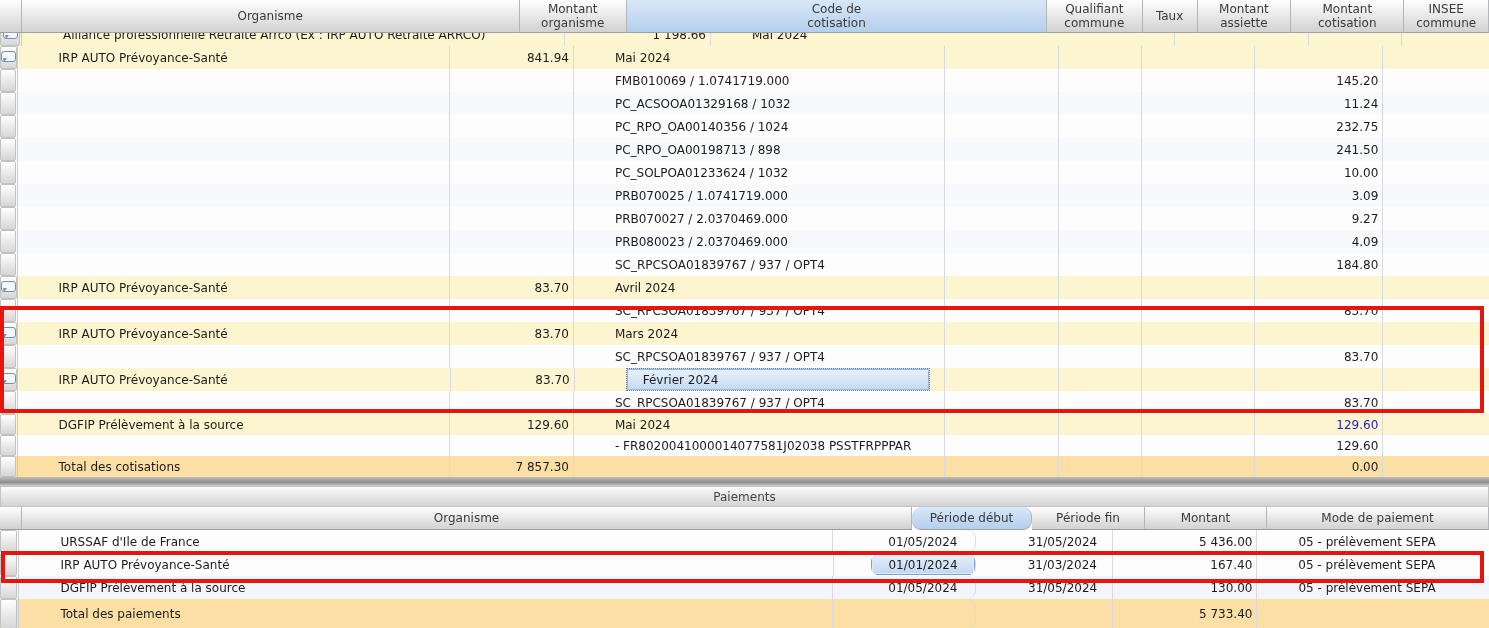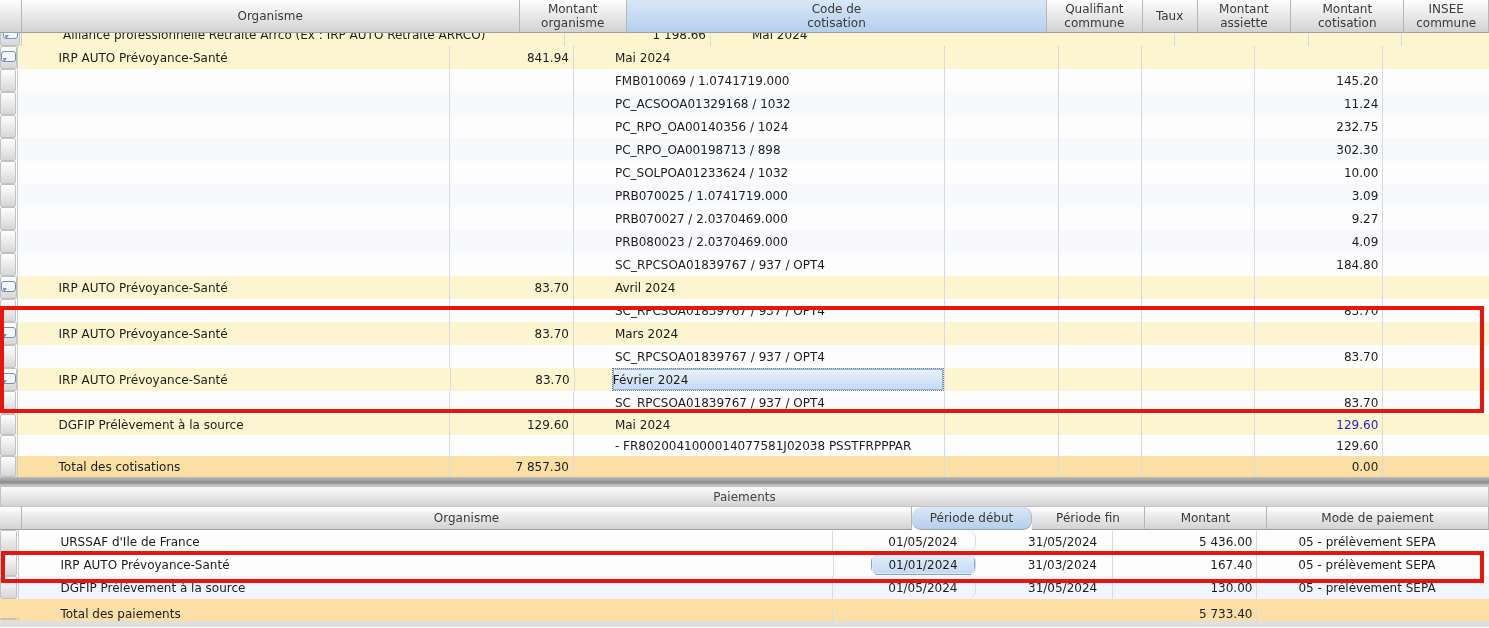--- a/index.html
+++ b/index.html
@@ -40,21 +40,21 @@
   .r-pay-b{background:#f2f5fb;}
   
   .gut{padding:1px 1px 1px 0;border-right:1px solid #c9ccd1;}
   .gut .gin{flex:1;height:100%;background:linear-gradient(#ffffff,#d6d6d6);
             border:1px solid #c2c2c2;border-radius:2px;display:flex;align-items:flex-start;justify-content:center;}
   
   .bubble{margin-top:4px;width:13px;height:9px;background:#f4f8fd;border:1px solid #6b92c3;border-radius:3px;position:relative;}
   .bubble::after{content:"";position:absolute;left:1px;bottom:-4px;width:0;height:0;
                  border:3px solid transparent;border-top:4px solid #6b92c3;border-left-width:1px;border-right-width:3px;}
   
-  .selcell{flex:1;height:21px;margin:0;display:flex;align-items:center;padding:0 0;
+  .selcell{flex:1;height:21px;margin:14px;display:flex;align-items:center;padding:0 16px;
            background:linear-gradient(#e9f2fc,#c3daf3);border:1px dotted #6f7d8d;box-shadow:0 0 0 1px #9ab7da inset;}
   .datebtn{display:flex;align-items:center;justify-content:center;width:108px;height:19px;
            background:linear-gradient(#e6effa,#c0d8f2);border:1px solid #7ba3d0;box-shadow:0 0 0 1px #dce9f7 inset;}
   .blue{color:#2222cc;}
   
   .sep{height:9px;background:linear-gradient(#bdbdbd,#8d8d8d 60%,#cfcfcf);}
   .ptitle{height:21px;display:flex;align-items:center;justify-content:center;
           background:linear-gradient(#fbfbfb,#d3d3d3);border:1px solid #c2c2c2;box-sizing:border-box;color:#444;}
   .bstrip{height:6px;background:#dfdfdf;}
   
@@ -158,21 +158,21 @@
         <div class="trow r-detail">
           <div class="c0 gut">
             <div class="gin"></div>
           </div>
           <div class="c1 cell"></div>
           <div class="c2 num cell"></div>
           <div class="c3 cell">PC_RPO_OA00198713 / 898</div>
           <div class="c4 cell"></div>
           <div class="c5 cell"></div>
           <div class="c6 cell"></div>
-          <div class="c7 num cell">302.30</div>
+          <div class="c7 num cell">241.50</div>
           <div class="c8 cell"></div>
         </div>
         <div class="trow r-detail">
           <div class="c0 gut">
             <div class="gin"></div>
           </div>
           <div class="c1 cell"></div>
           <div class="c2 num cell"></div>
           <div class="c3 cell">PC_SOLPOA01233624 / 1032</div>
           <div class="c4 cell"></div>
@@ -399,21 +399,21 @@
         <div class="trow r-pay-b">
           <div class="p0 gut">
             <div class="gin"></div>
           </div>
           <div class="p1 cell">DGFIP Prélèvement à la source</div>
           <div class="p2 ctr cell">01/05/2024</div>
           <div class="p3 ctr cell">31/05/2024</div>
           <div class="p4 num cell">130.00</div>
           <div class="p5 cell">05 - prélèvement SEPA</div>
         </div>
-        <div class="trow r-total" style="height: 22px; align-items: flex-end;">
+        <div class="trow r-total" style="height: 30px;">
           <div class="p0 gut">
             <div class="gin"></div>
           </div>
           <div class="p1 cell">Total des paiements</div>
           <div class="p2 ctr cell"></div>
           <div class="p3 ctr cell"></div>
           <div class="p4 num cell">5 733.40</div>
           <div class="p5 cell"></div>
         </div>
       </div>

